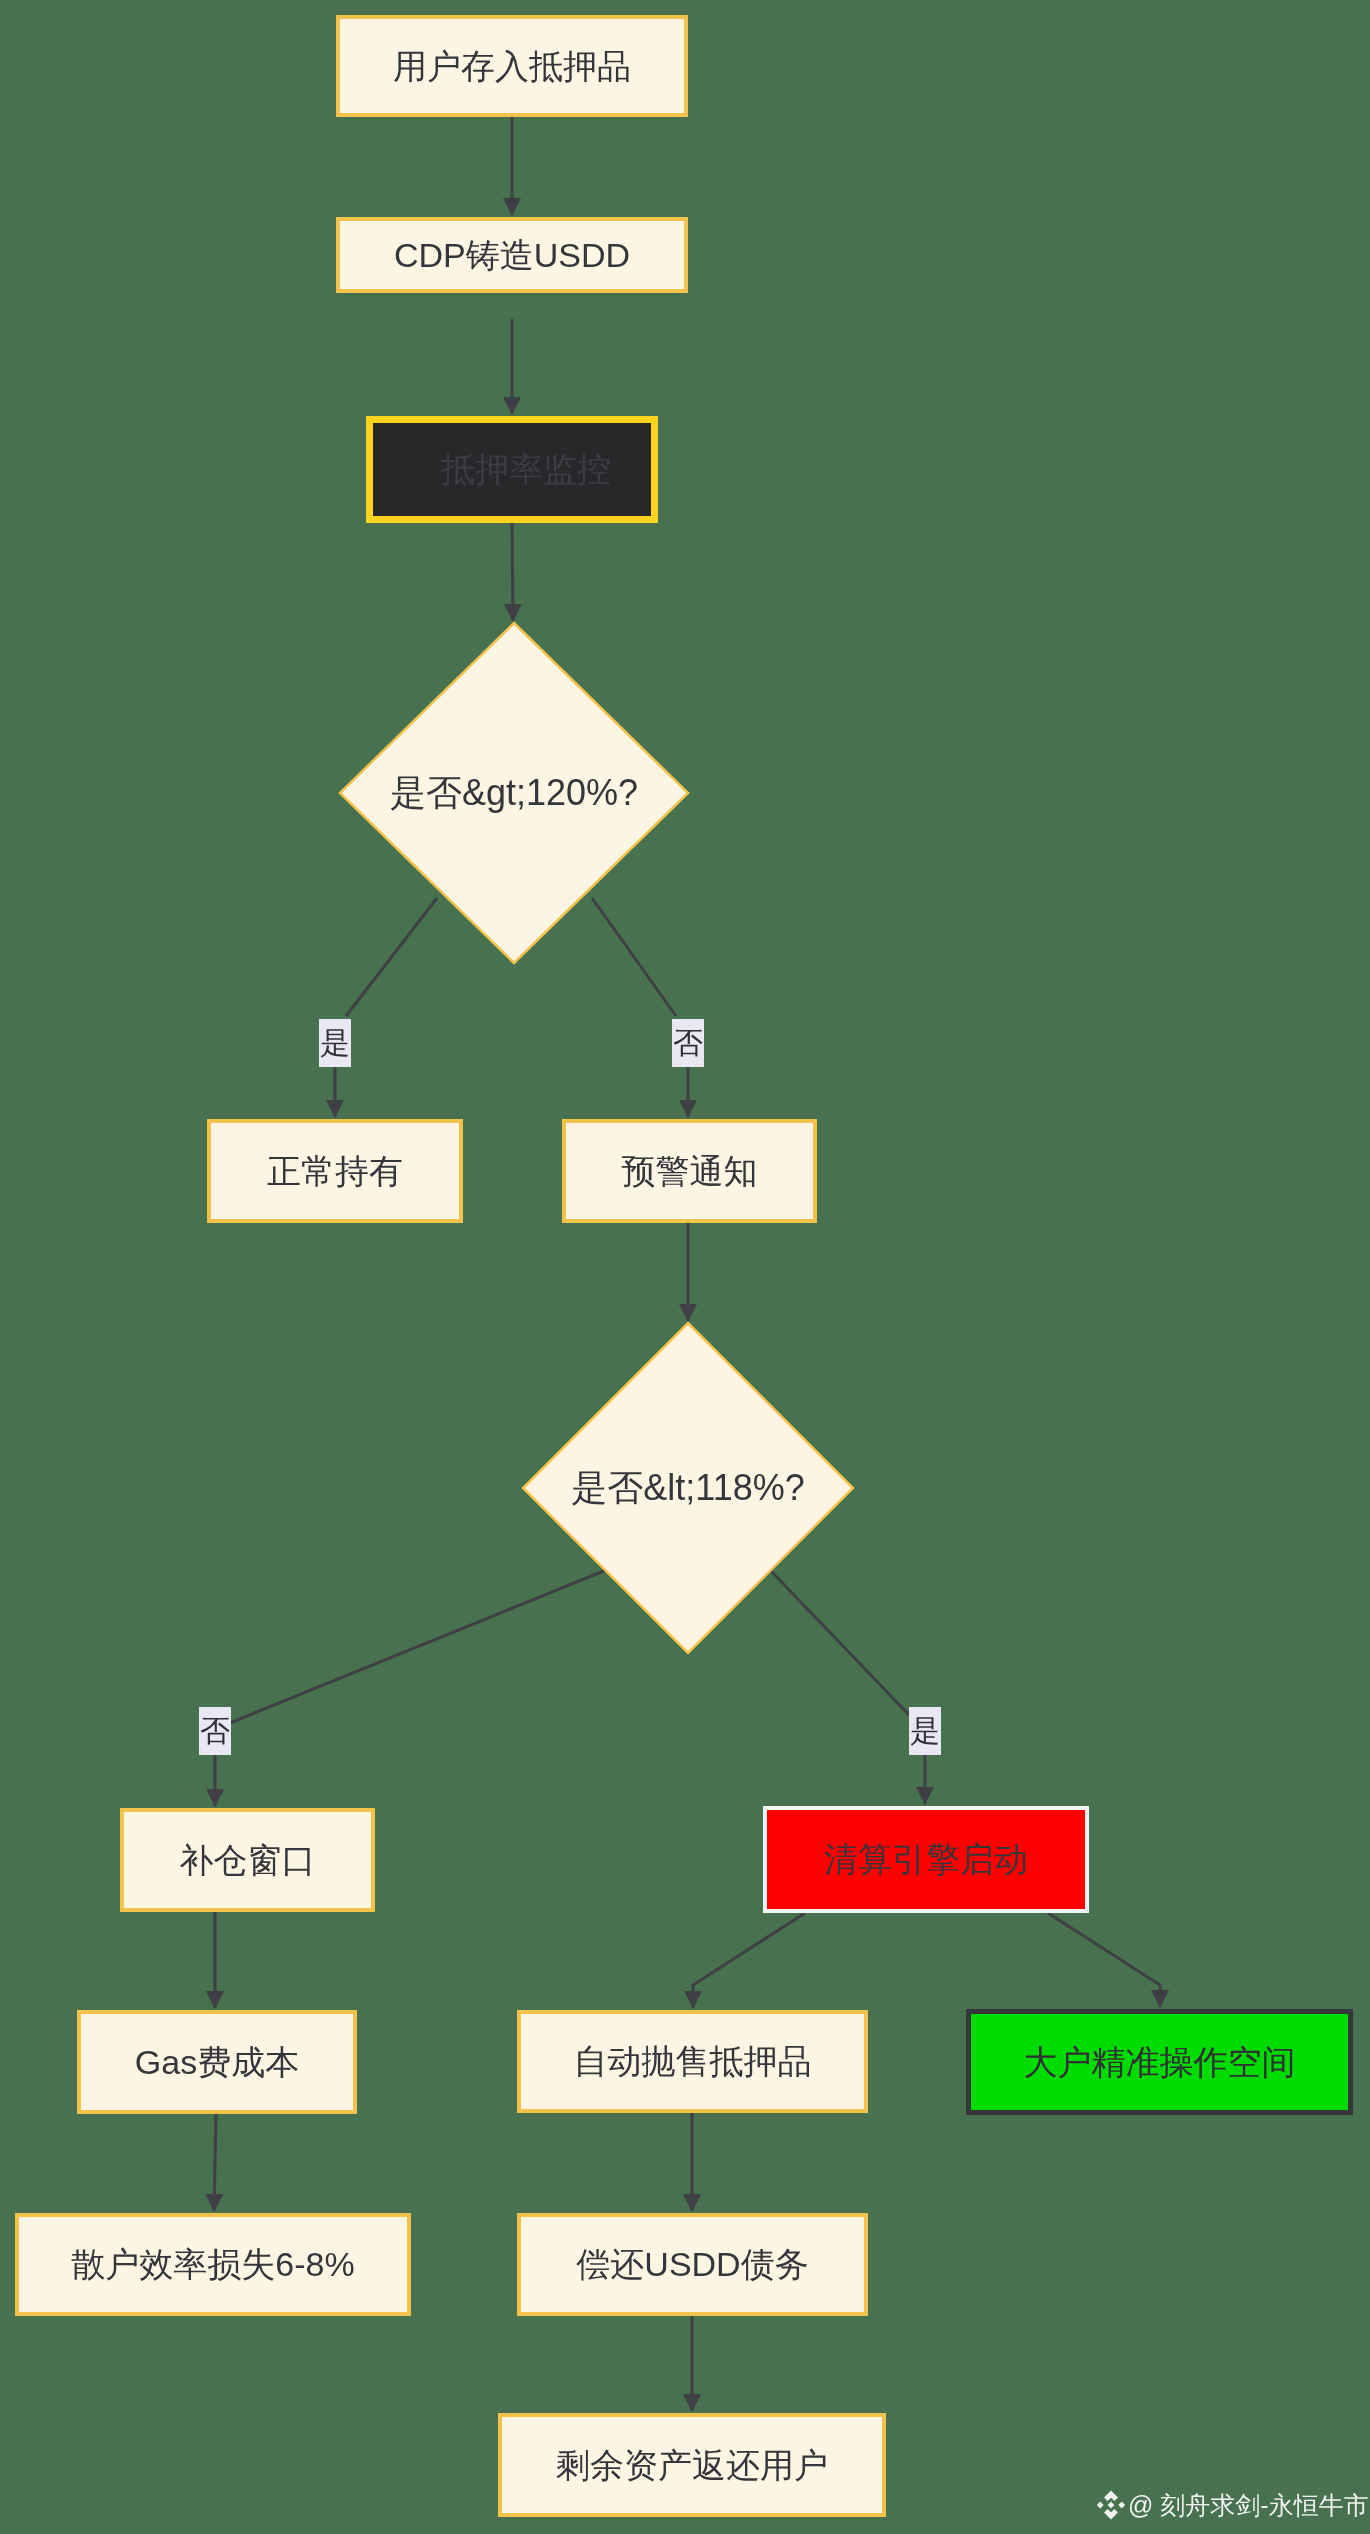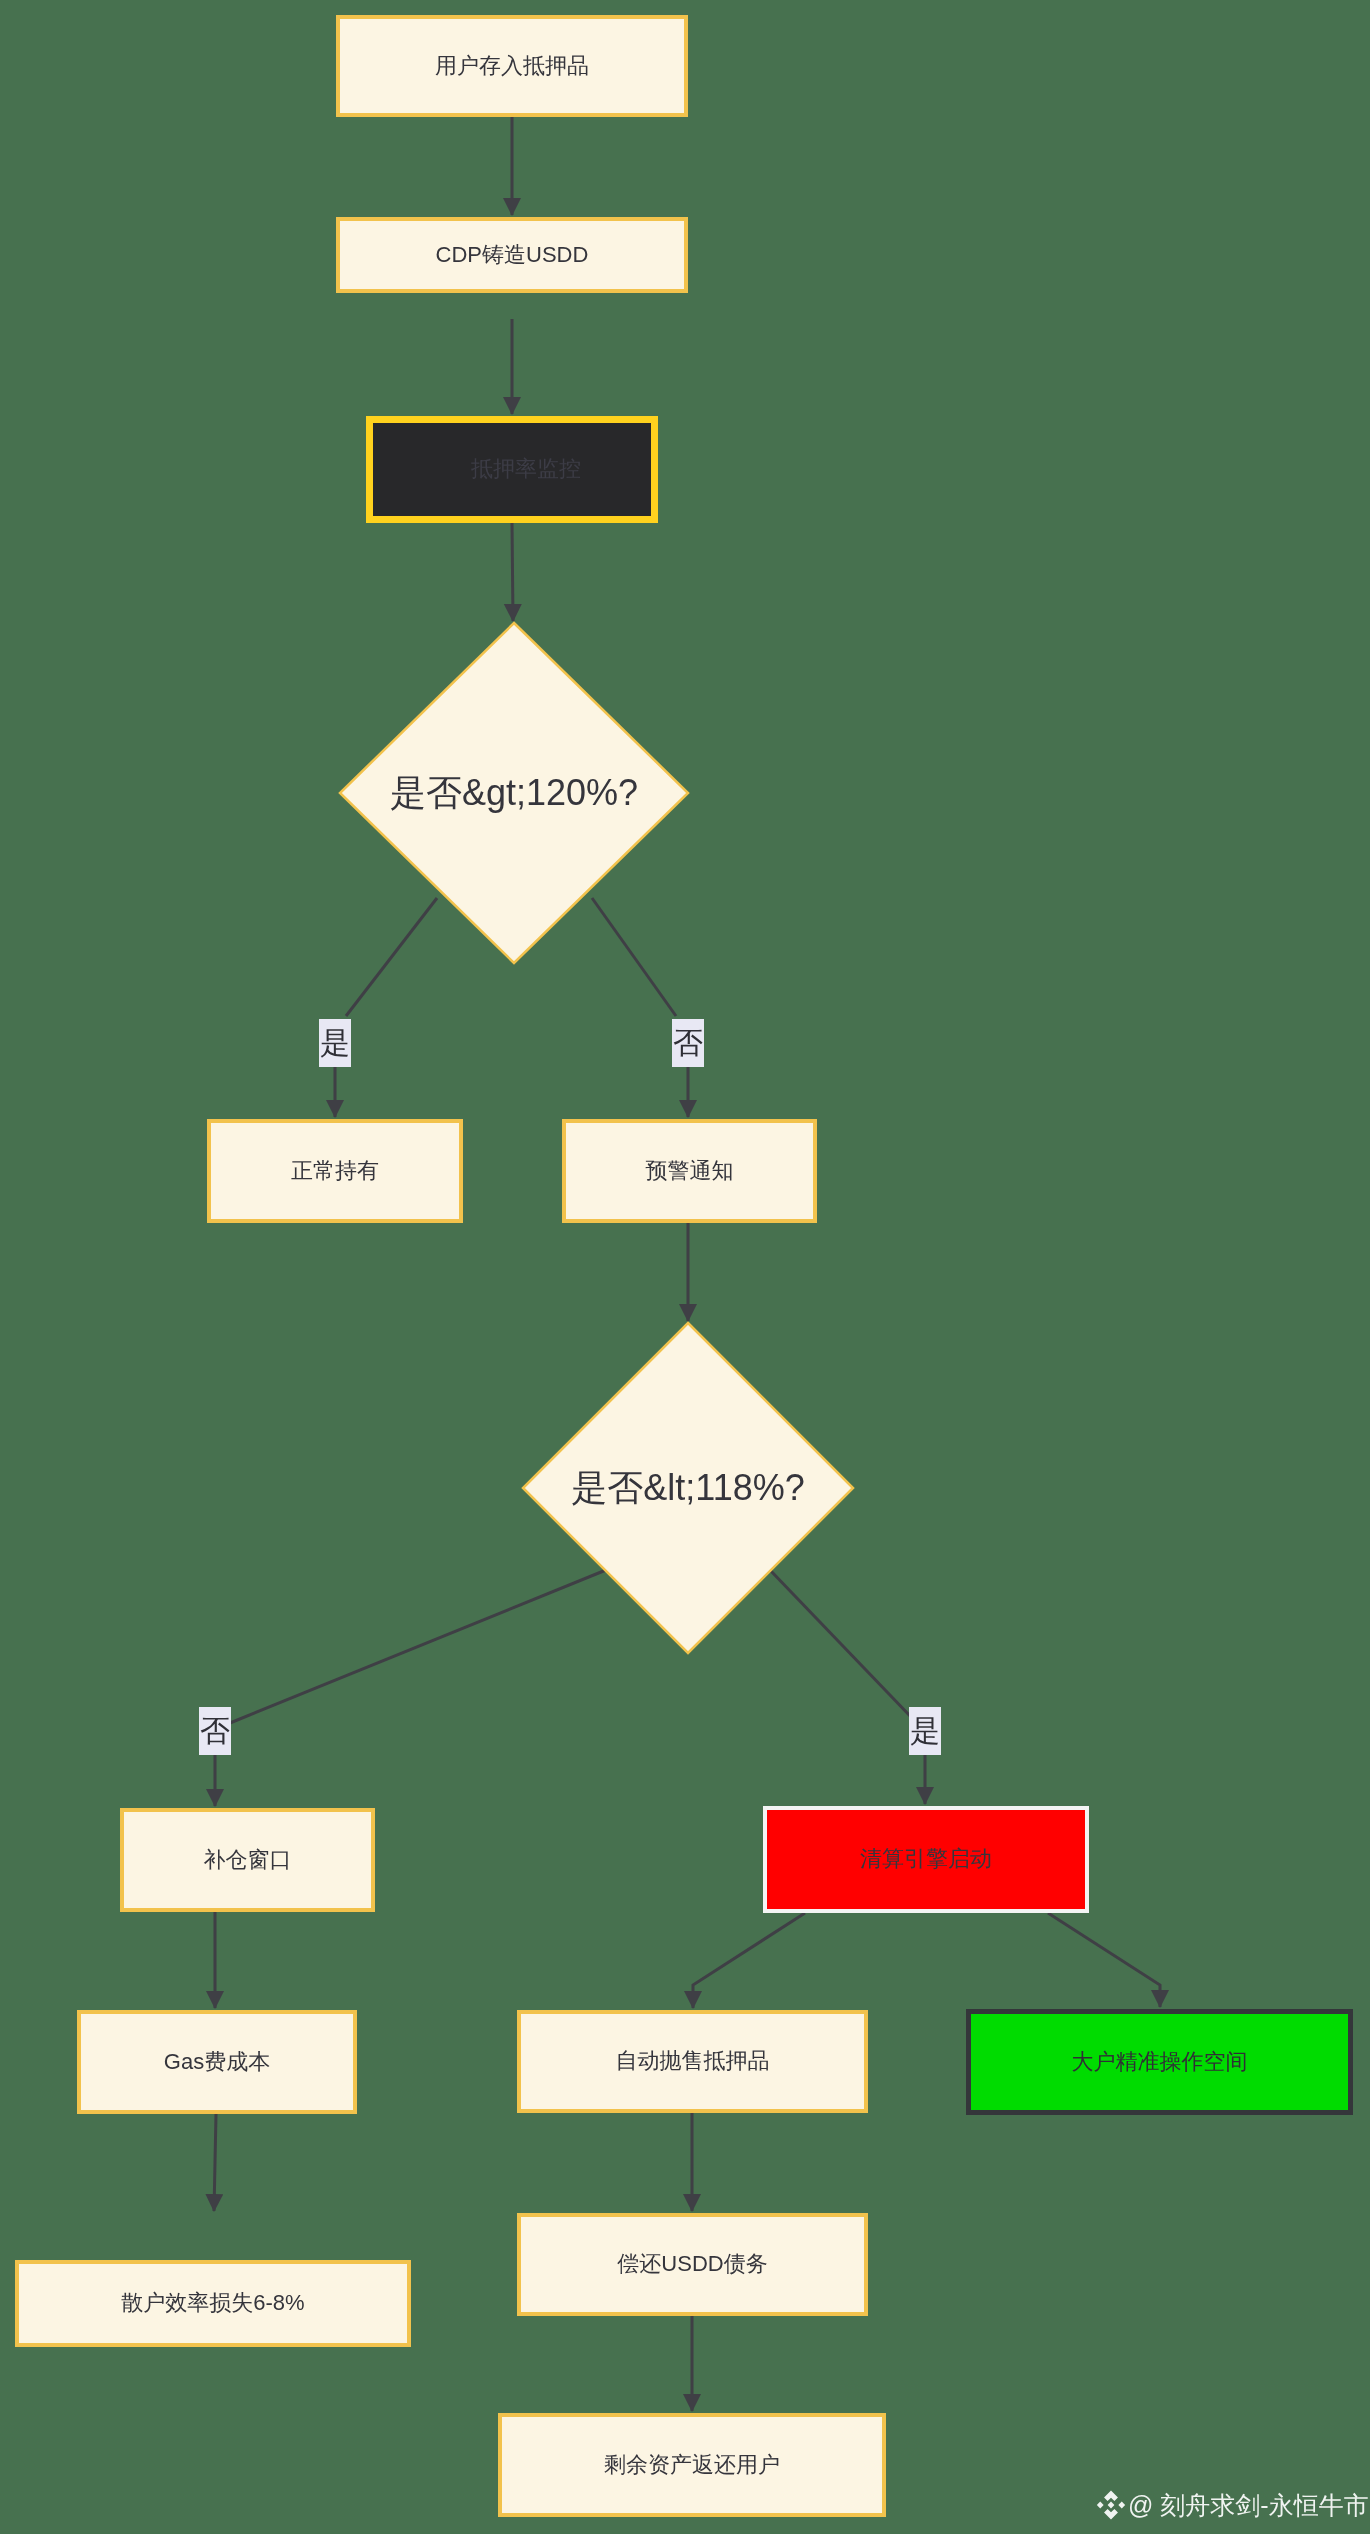--- a/index.html
+++ b/index.html
@@ -29,21 +29,21 @@
   #stage{position:absolute;left:0;top:0;width:1370px;height:2534px;}
   svg.layer{position:absolute;left:0;top:0;width:1370px;height:2534px;}
   svg.layer line, svg.layer polyline{stroke:var(--arrow);stroke-width:3;fill:none;}
   svg.layer polygon.diamond{fill:var(--node-fill);stroke:var(--node-border);stroke-width:2.5;}
   .node{
     position:absolute;box-sizing:border-box;
     display:flex;align-items:center;justify-content:center;
     background:var(--node-fill);
     border:4px solid var(--node-border);
     color:var(--text);
-    font-size:22px;line-height:1.2;text-align:center;
+    font-size:34px;line-height:1.2;text-align:center;
     white-space:nowrap;
   }
   .node.dark{background:var(--dark-fill);border:7px solid var(--dark-border);color:var(--dark-text);}
   .node.red{background:var(--red-fill);border:4px solid var(--red-border);color:var(--text);}
   .node.green{background:var(--green-fill);border:5px solid var(--green-border);color:#2F2F35;}
   .dtext{
     position:absolute;display:flex;align-items:center;justify-content:center;
     color:var(--text);font-size:36px;text-align:center;white-space:nowrap;
     pointer-events:none;
   }
@@ -136,21 +136,21 @@
   </div>
 
   <div class="node" style="left:88px;top:1808px;width:255px;height:104px;margin-left:32px;">
     <span>补仓窗口</span>
   </div>
 
   <div class="node" style="left:77px;top:2010px;width:280px;height:104px;">
     <span>Gas费成本</span>
   </div>
 
-  <div class="node" style="left:15px;top:2213px;width:396px;height:87px;margin-top:47px;">
+  <div class="node" style="left:15px;top:2213px;width:396px;height:103px;">
     <span>散户效率损失6-8%</span>
   </div>
 
   <div class="node red" style="left:763px;top:1806px;width:326px;height:107px;">
     <span>清算引擎启动</span>
   </div>
 
   <div class="node" style="left:517px;top:2010px;width:351px;height:103px;">
     <span>自动抛售抵押品</span>
   </div>

